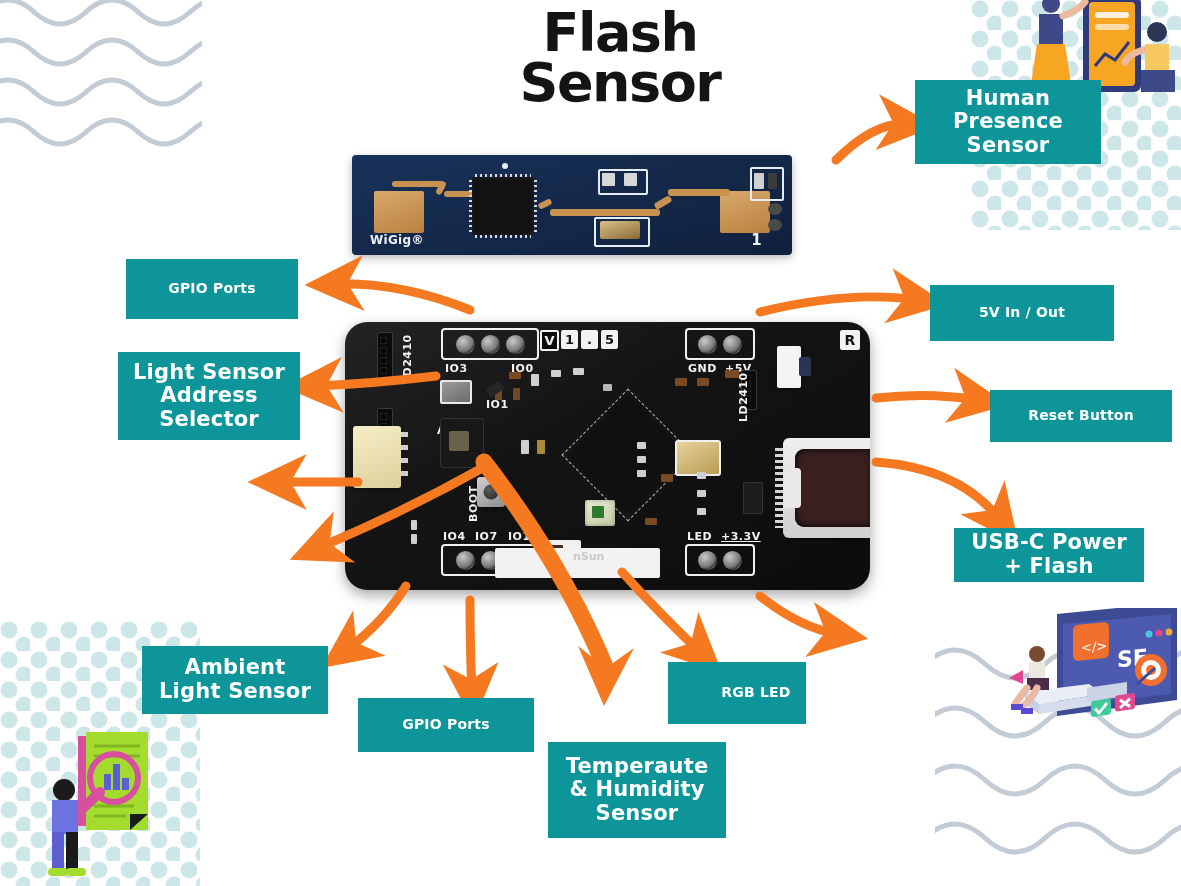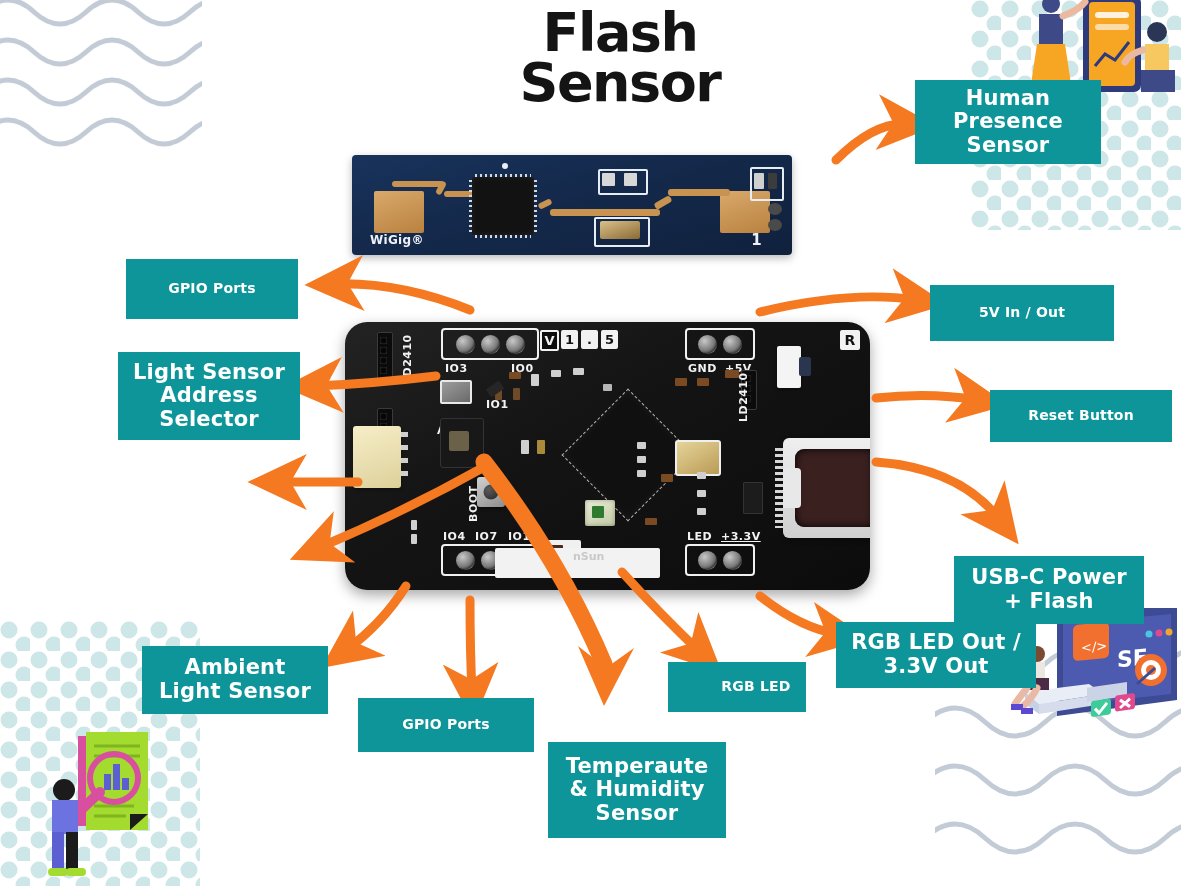--- a/index.html
+++ b/index.html
@@ -537,25 +537,24 @@
   <div class="label-box lrg" style="left:126px;top:259px;width:172px;height:60px;">GPIO Ports</div>
 
   <div class="label-box lrg" style="left:930px;top:285px;width:184px;height:56px;">5V In / Out</div>
 
   <div class="label-box" style="left:118px;top:352px;width:182px;height:88px;">Light Sensor<br>Address<br>Selector</div>
 
   <div class="label-box lrg" style="left:990px;top:390px;width:182px;height:52px;">Reset Button</div>
 
 
 
-  <div class="label-box" style="left:954px;top:556px;width:190px;height:68px;">USB-C Power<br>+ Flash</div>
+  <div class="label-box" style="left:954px;top:528px;width:190px;height:54px;">USB-C Power<br>+ Flash</div>
 
   <div class="label-box" style="left:142px;top:646px;width:186px;height:68px;">Ambient<br>Light Sensor</div>
 
   <div class="label-box lrg" style="left:358px;top:698px;width:176px;height:54px;">GPIO Ports</div>
 
-  <div class="label-box lrg" style="left:668px;top:662px;width:138px;height:50px;padding-left:48px;">RGB LED</div>
-
-  <div class="label-box" style="left:836px;top:622px;width:200px;height:66px;">RGB LED Out /<br>3.3V Out</div>
+  <div class="label-box lrg" style="left:668px;top:662px;width:138px;height:62px;padding-left:48px;">RGB LED</div>
+
 
   <div class="label-box" style="left:548px;top:742px;width:178px;height:96px;">Temperaute<br>&amp; Humidity<br>Sensor</div>
 
 </div>
 
 </body></html>

